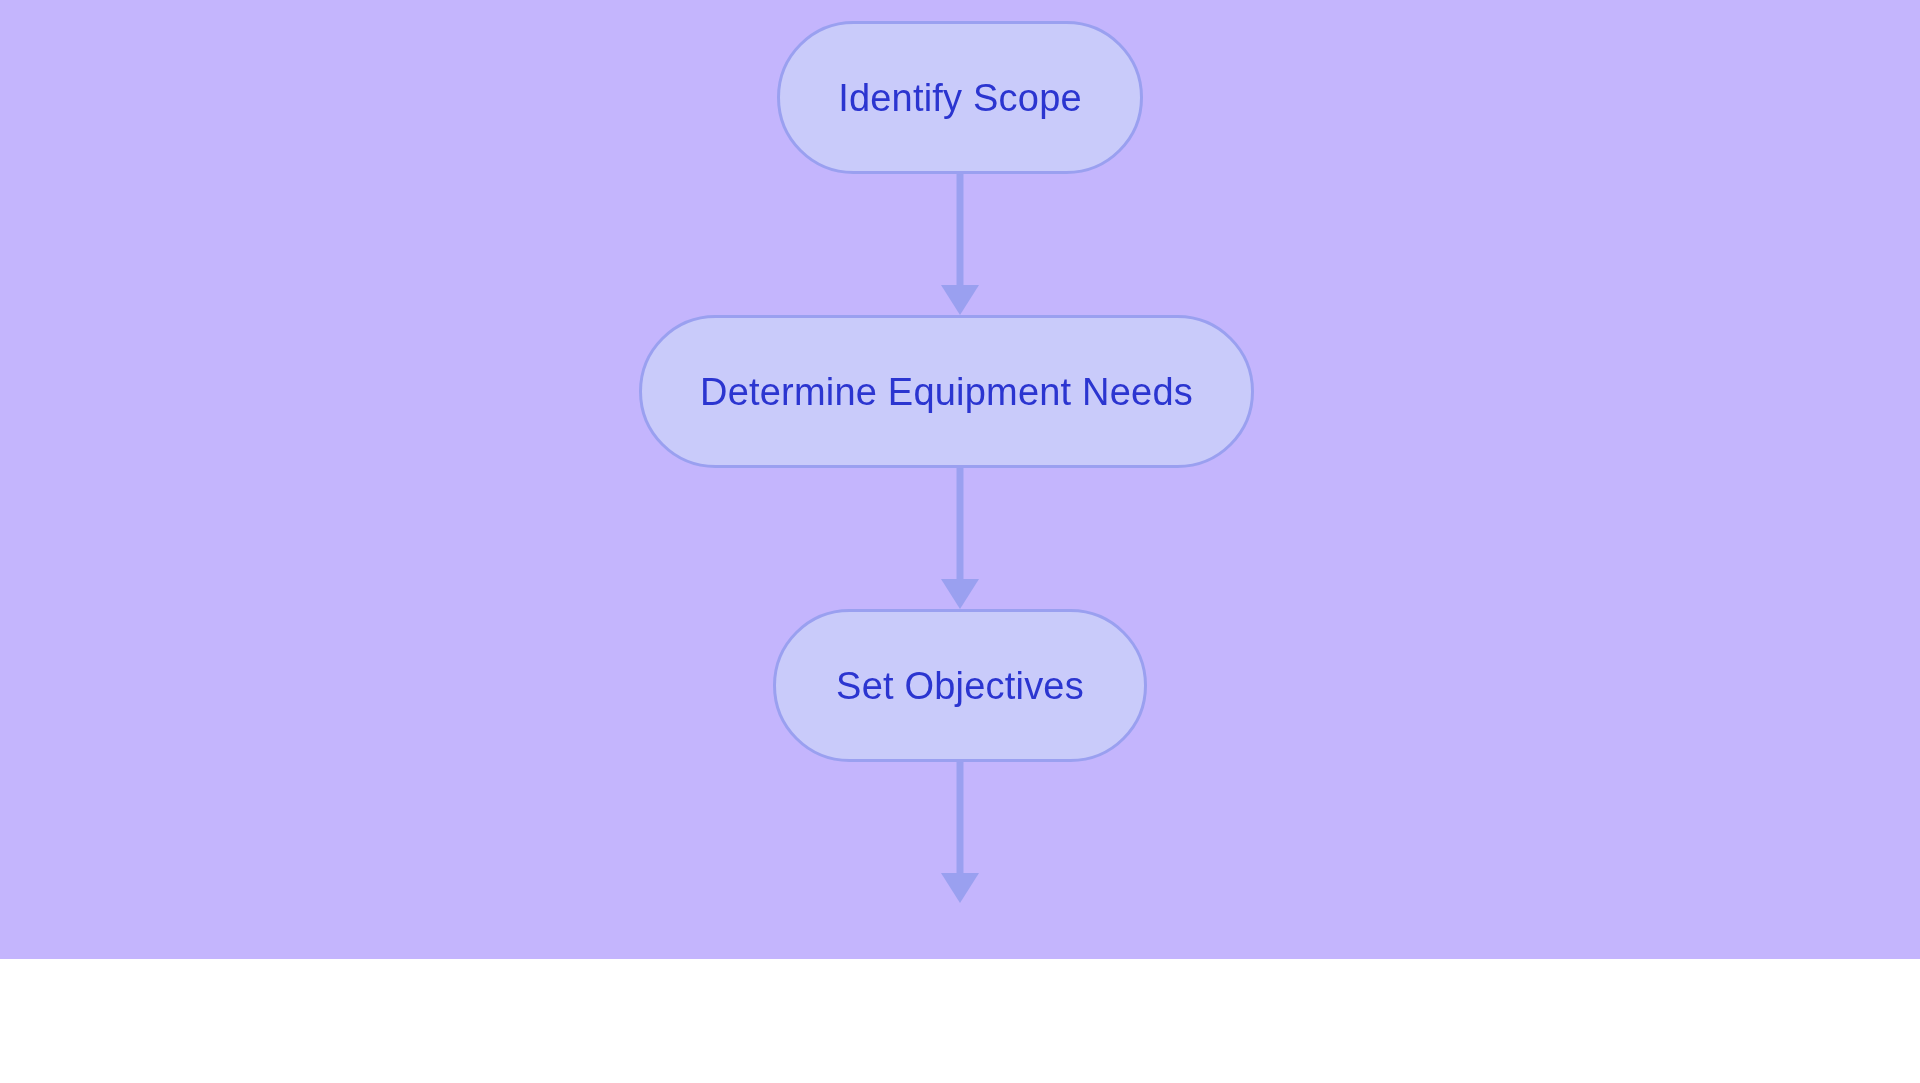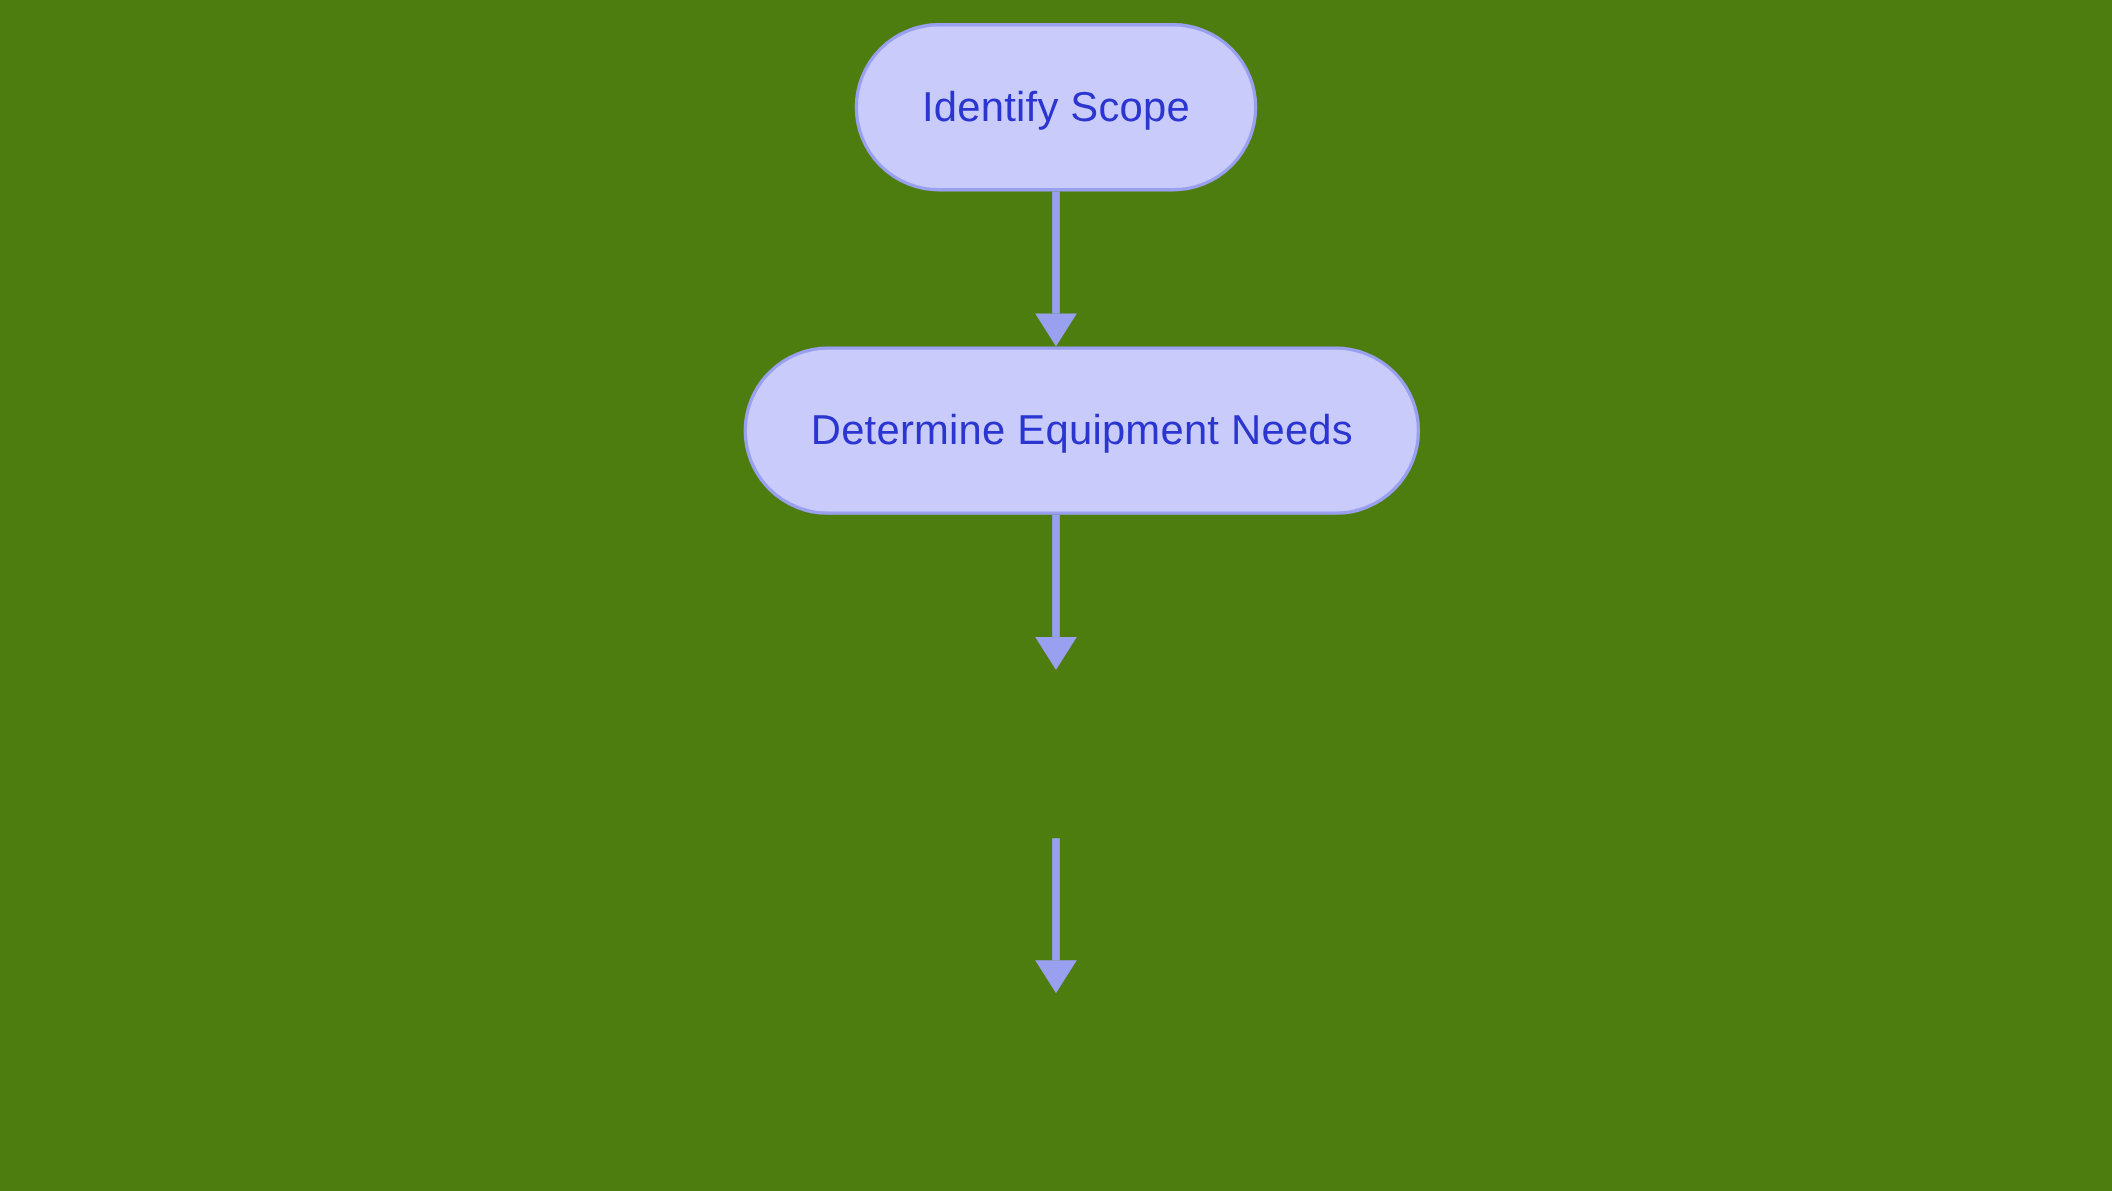--- a/index.html
+++ b/index.html
@@ -10,22 +10,22 @@
   }
   body {
     width: 1920px;
     height: 1083px;
     overflow: hidden;
     font-family: "Liberation Sans", sans-serif;
   }
   #flowchart-canvas {
     position: relative;
     width: 1920px;
-    height: 1083px;
-    background: #4d7c0f;
+    height: 959px;
+    background: #c4b5fd;
   }
   .edge-layer {
     position: absolute;
     left: 0;
     top: 0;
     width: 1920px;
     height: 1083px;
     pointer-events: none;
   }
   .node {
@@ -43,21 +43,21 @@
     font-family: "Liberation Sans", sans-serif;
     font-size: 38px;
     font-weight: 400;
     line-height: 1;
     letter-spacing: 0.2px;
     white-space: nowrap;
     color: #2b35d0;
   }
   
   #node-identify-scope        { left: 777px;  top: 21px;   width: 366px; height: 153px; }
-  #node-determine-equipment   { left: 676px;  top: 315px;  width: 615px; height: 153px; }
+  #node-determine-equipment   { left: 639px;  top: 315px;  width: 615px; height: 153px; }
   #node-set-objectives        { left: 773px;  top: 609px;  width: 374px; height: 153px; }
   #node-consult-stakeholders  { left: 712px;  top: 903px;  width: 496px; height: 153px; }
 </style>
 </head>
 <body>
 
 <div id="flowchart-canvas">
 
   <svg class="edge-layer" width="1920" height="1083" viewBox="0 0 1920 1083" xmlns="http://www.w3.org/2000/svg">
 
@@ -78,15 +78,18 @@
   </svg>
 
   <div class="node" id="node-identify-scope">
     <span class="node-label">Identify Scope</span>
   </div>
 
   <div class="node" id="node-determine-equipment">
     <span class="node-label">Determine Equipment Needs</span>
   </div>
 
+  <div class="node" id="node-set-objectives">
+    <span class="node-label">Set Objectives</span>
+  </div>
 
 
 </div>
 
 </body></html>

